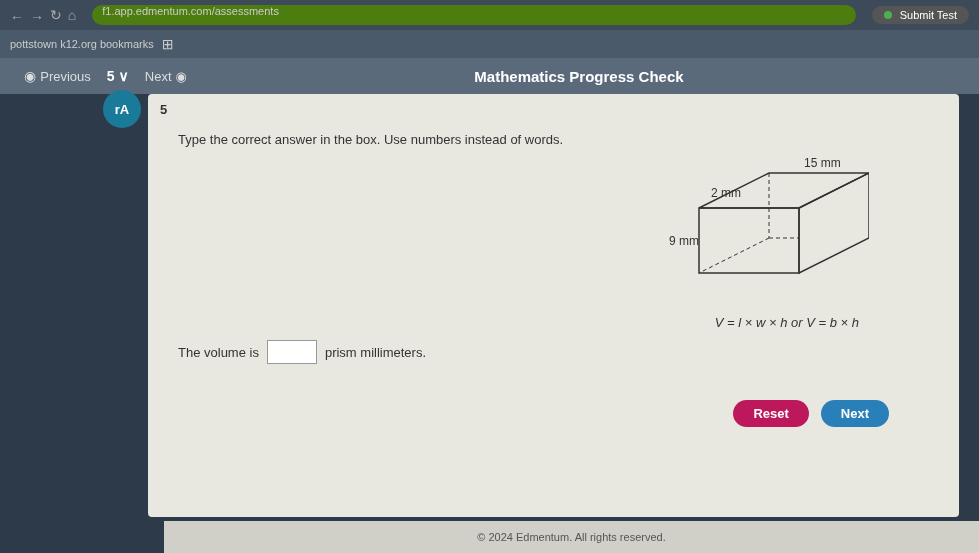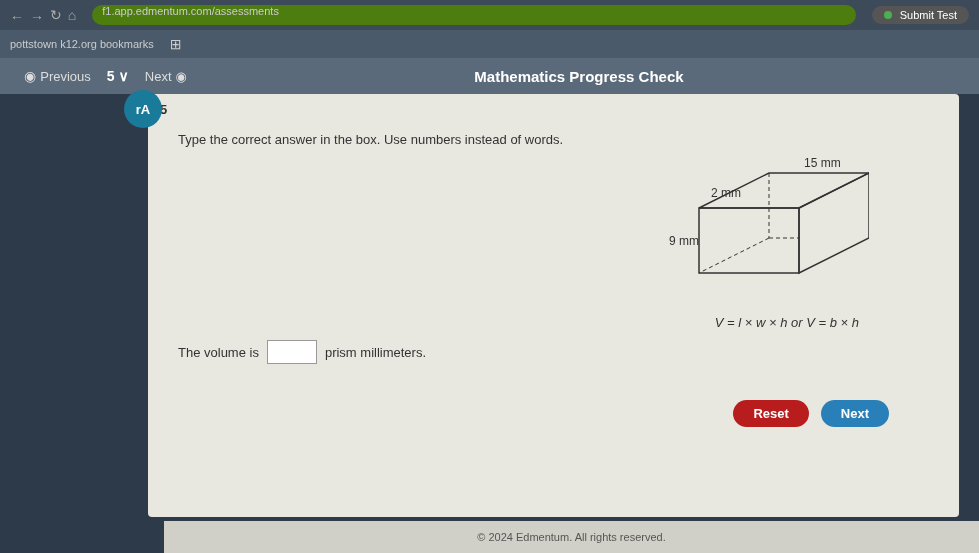--- a/index.html
+++ b/index.html
@@ -64,21 +64,21 @@
       border-radius: 50%;
     }
 
     
     .toolbar {
       background: #4a5a6a;
       height: 28px;
       display: flex;
       align-items: center;
       padding: 0 10px;
-      gap: 16px;
+      gap: 8px;
     }
 
     .toolbar-bookmarks {
       color: #ccc;
       font-size: 11px;
       display: flex;
       align-items: center;
       gap: 4px;
     }
 
@@ -128,21 +128,21 @@
       flex: 1;
       text-align: center;
       color: #fff;
       font-size: 15px;
       font-weight: bold;
     }
 
     
     .avatar {
       position: absolute;
-      left: 124px;
+      left: 103px;
       top: 90px;
       width: 38px;
       height: 38px;
       background: #1a7a9a;
       border-radius: 50%;
       display: flex;
       align-items: center;
       justify-content: center;
       color: #fff;
       font-size: 13px;
@@ -236,21 +236,21 @@
 
     .buttons-row {
       display: flex;
       gap: 12px;
       justify-content: flex-end;
       margin-top: 10px;
       padding-right: 40px;
     }
 
     .reset-btn {
-      background: #b91c1c;
+      background: #be185d;
       color: #fff;
       border: none;
       border-radius: 16px;
       padding: 6px 20px;
       font-size: 13px;
       font-weight: bold;
       cursor: pointer;
     }
 
     .next-btn {

